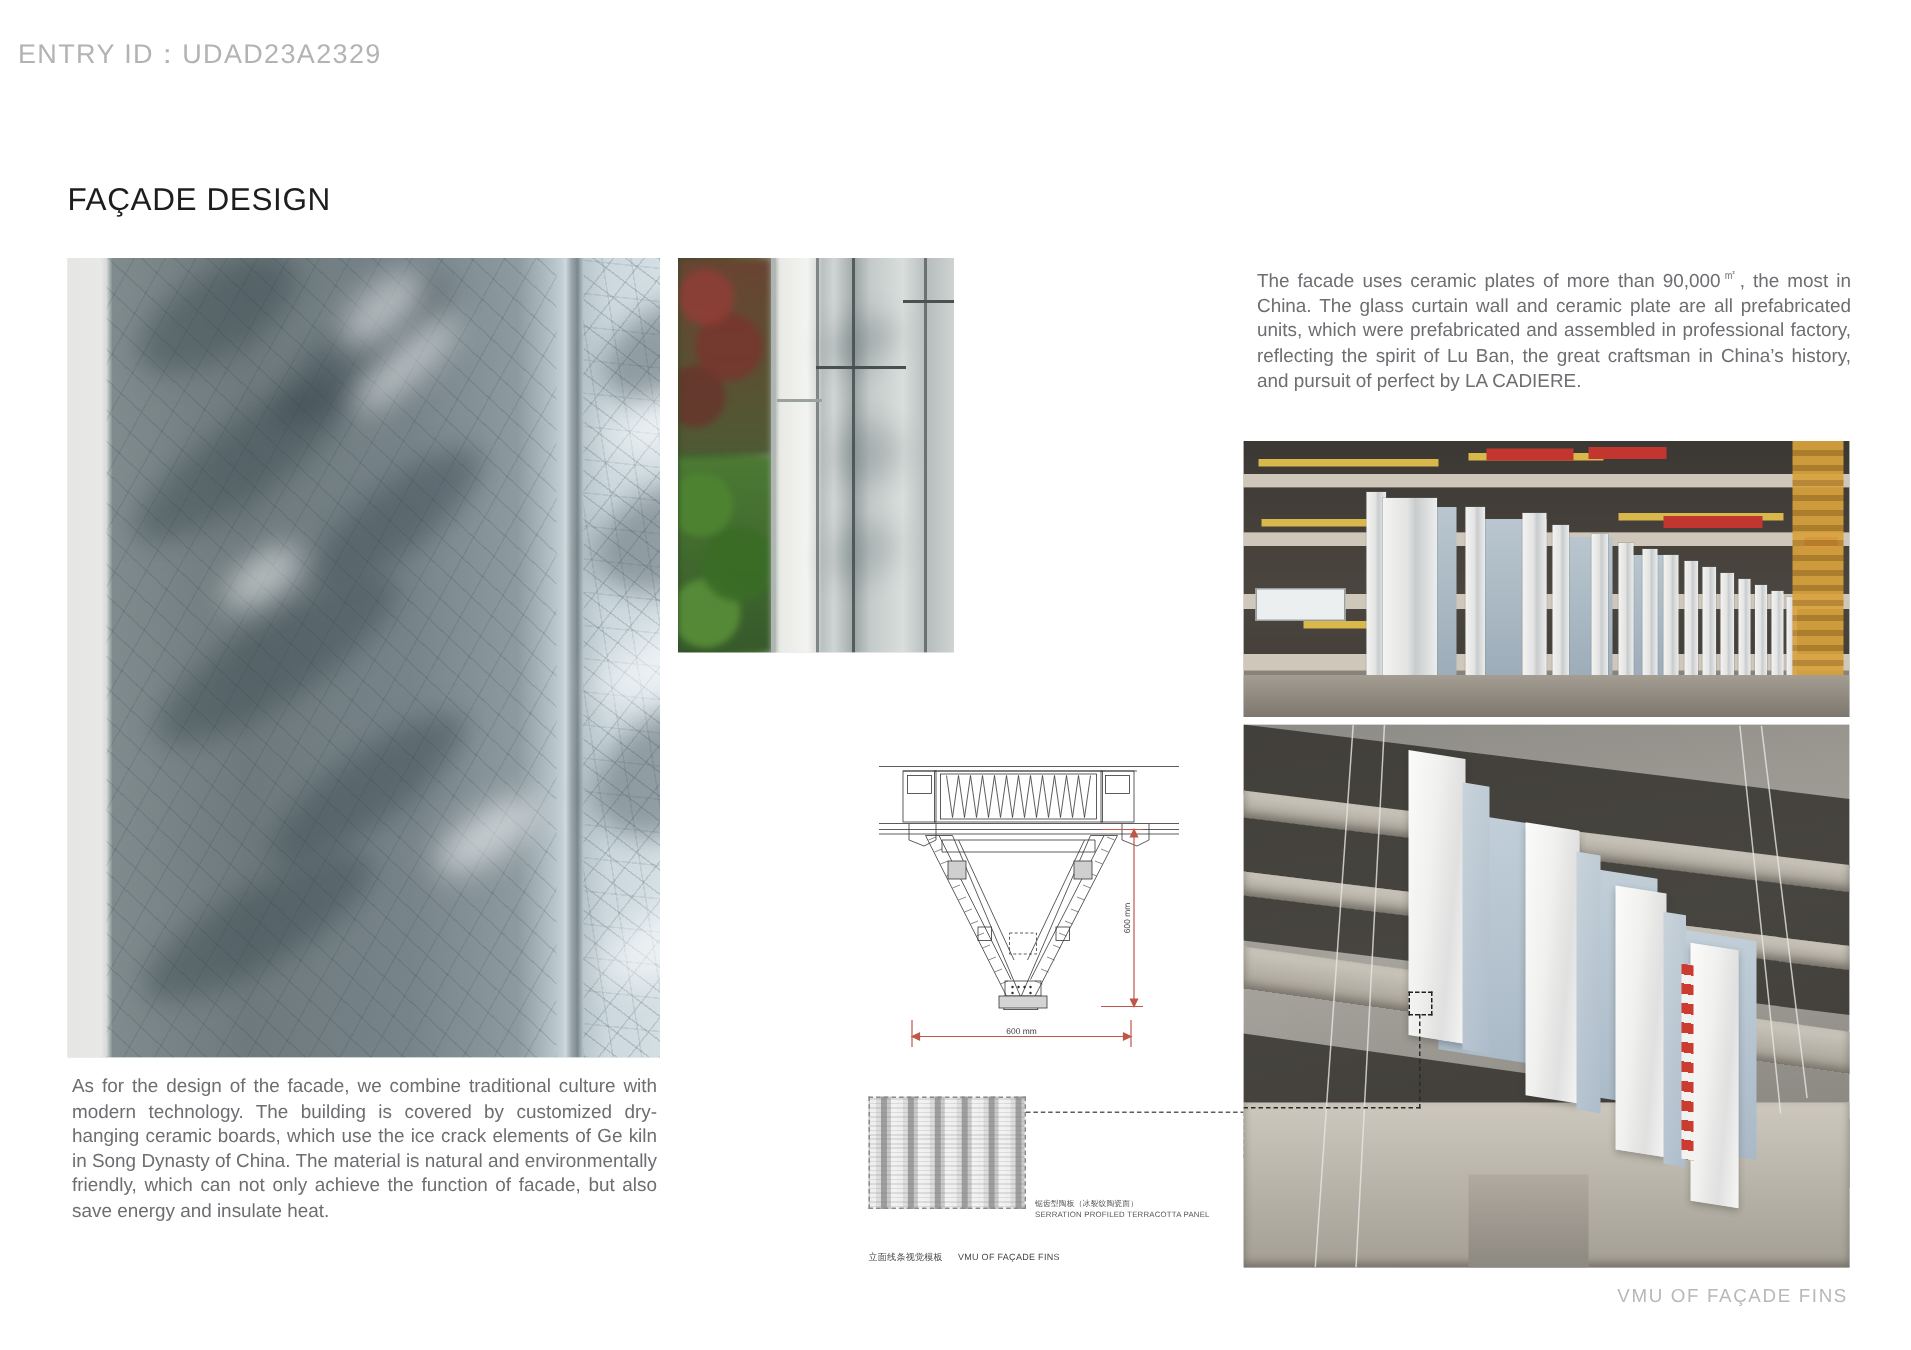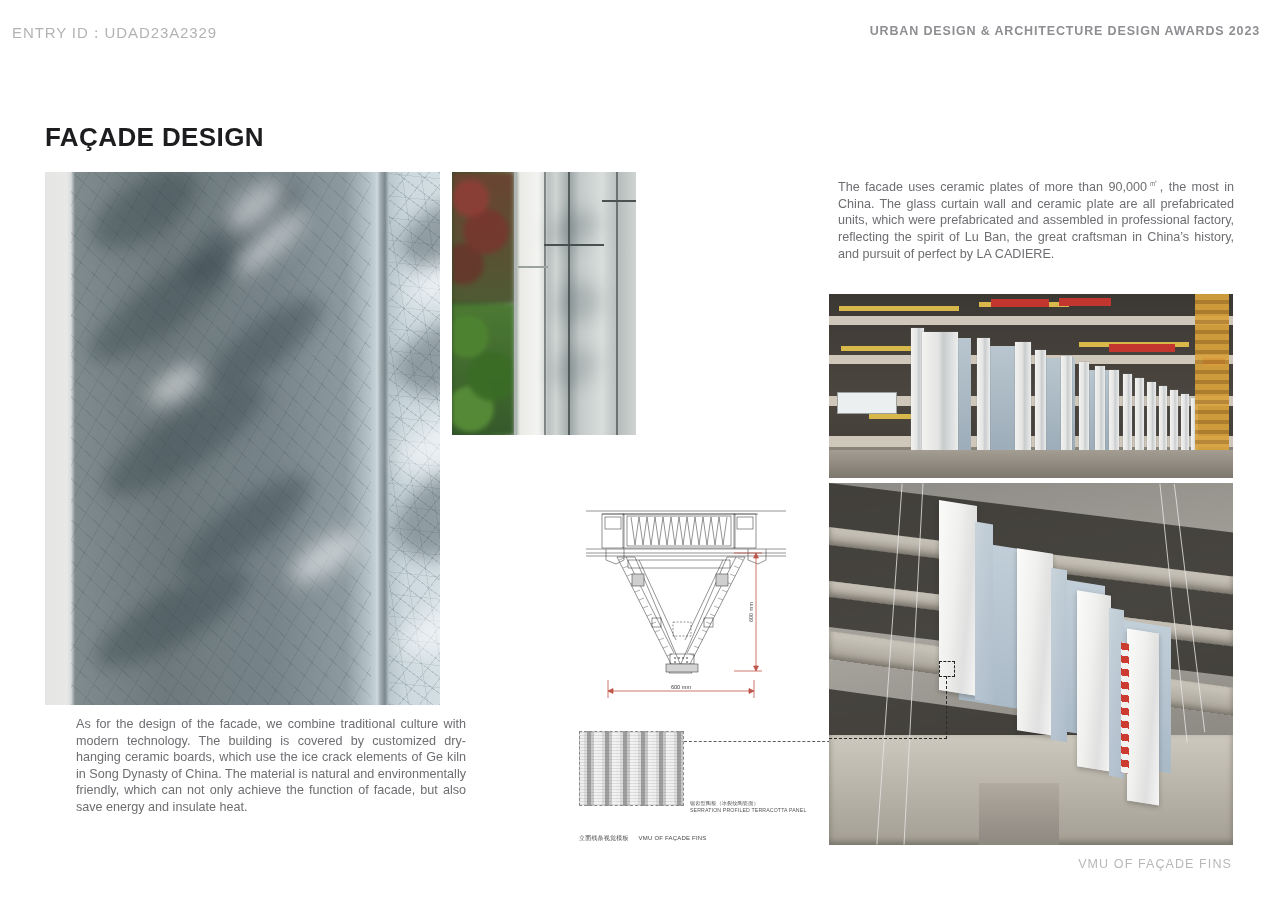--- a/index.html
+++ b/index.html
@@ -13,34 +13,34 @@
     position: relative;
     width: 1274px;
     height: 900px;
     background: #ffffff;
     overflow: hidden;
   }
 
   
   .hdr-left {
     position: absolute; left: 12px; top: 24px;
-    font-size: 15px; letter-spacing: 0.9px;
+    font-size: 18px; letter-spacing: 0.9px;
     color: #b3b3b6; font-weight: 400;
   }
   .hdr-right {
     position: absolute; right: 14px; top: 24px;
     font-size: 12.5px; letter-spacing: 0.85px;
     color: #8e8e93; font-weight: 700;
   }
 
   
   .sect-title {
     position: absolute; left: 45px; top: 122px;
-    font-size: 26px; letter-spacing: 0.4px;
-    color: #1d1d1f; font-weight: 700;
+    font-size: 21px; letter-spacing: 0.4px;
+    color: #1d1d1f; font-weight: 400;
   }
 
   
   .photo { position: absolute; overflow: hidden; background: #d9d9d9; }
   .photo .layer { position: absolute; inset: 0; }
 
   
   #photo-ceramic { left: 45px; top: 172px; width: 395px; height: 533px; }
   .cer-base {
     background:
@@ -171,21 +171,21 @@
 
   
   .para {
     position: absolute;
     color: #6e6e72;
     font-size: 12.6px;
     line-height: 16.6px;
     text-align: justify;
     text-justify: inter-word;
   }
-  #para-left  { left: 48px;  top: 716px; width: 390px; margin-left: 28px; }
+  #para-left  { left: 48px;  top: 716px; width: 390px; }
   #para-right { left: 838px; top: 175px; width: 396px; }
   #para-right .sup { font-size: 9px; vertical-align: super; }
 
   
   #tech-drawing { position:absolute; left:586px; top:508px; width:200px; height:200px; }
   #tech-svg { display:block; }
 
   
   #swatch-block { position:absolute; left:579px; top:731px; width:105px; height:75px; }
   #swatch {
@@ -221,21 +221,20 @@
     position:absolute; right:42px; top:857px;
     font-size:12.5px; letter-spacing:1.1px; color:#b8b8bb;
   }
 </style>
 </head>
 <body>
 
 <div class="board">
 
   <div class="hdr-left">ENTRY ID：UDAD23A2329</div>
-  <div class="hdr-right">URBAN DESIGN &amp; ARCHITECTURE DESIGN AWARDS 2023</div>
 
   <div class="sect-title">FAÇADE DESIGN</div>
 
   <div class="photo" id="photo-ceramic">
     <div class="layer cer-base"></div>
     <div class="cer-crackle2"></div>
     <div class="cer-crackle"></div>
 
     <div class="leaf" style="left:40px;  top:10px;  width:120px; height:55px; transform:rotate(-32deg);"></div>
     <div class="leaf" style="left:120px; top:40px;  width:150px; height:42px; transform:rotate(-40deg);"></div>

